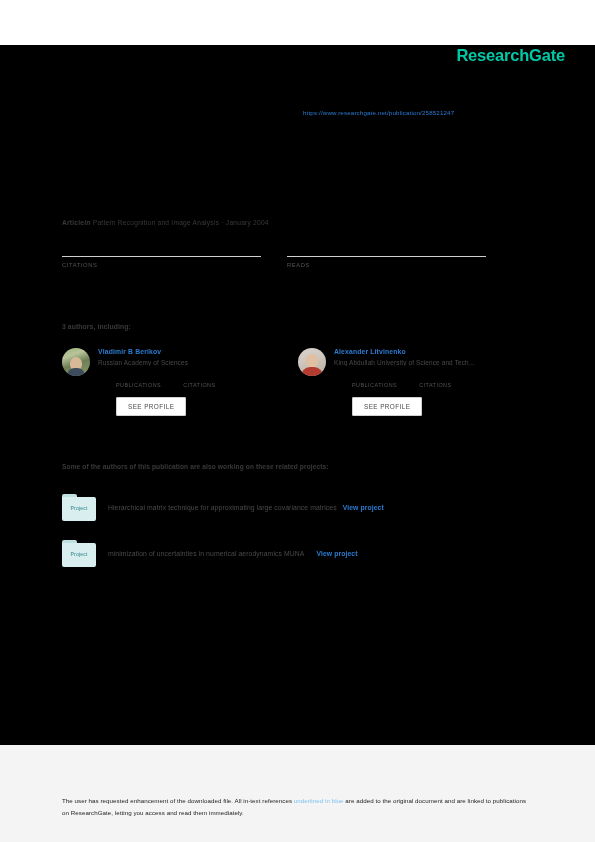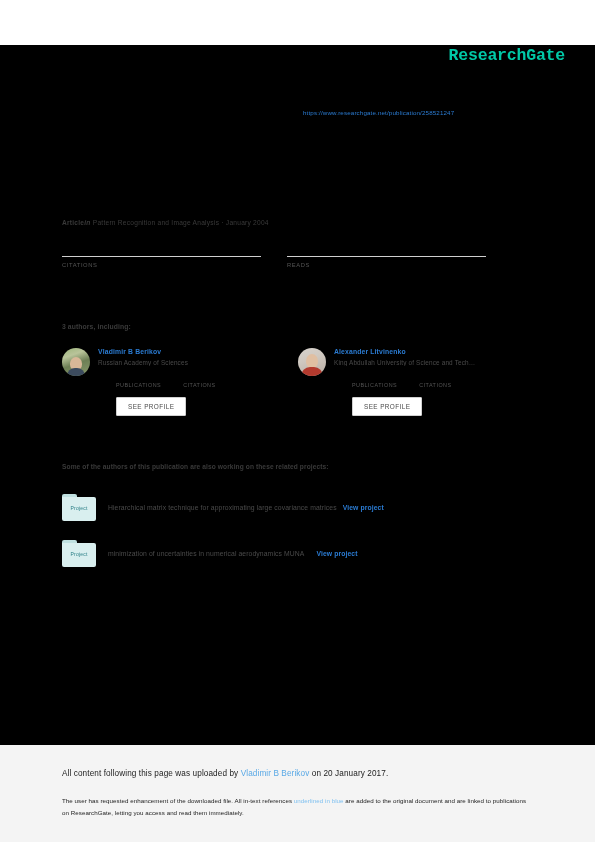--- a/index.html
+++ b/index.html
@@ -42,21 +42,21 @@
     left: 0; top: 745px;
     width: 595px; height: 97px;
     background: #f4f4f4;
   }
 
   
   .rg-logo {
     position: absolute;
     right: 30px;
     top: 46px;
-    font-family: Liberation Mono, monospace;
+    font-family: Liberation Sans, sans-serif;
     font-weight: bold;
     font-size: 16.5px;
     color: #00c9a7;
     letter-spacing: -0.2px;
     white-space: nowrap;
   }
 
   
   .pub-url {
     position: absolute;
@@ -421,21 +421,18 @@
   <div class="project-row p2">
     <div class="folder">
       <div class="tab"></div>
       <div class="body"></div>
       <div class="lbl">Project</div>
     </div>
     <div class="project-title">minimization of uncertainties in numerical aerodynamics MUNA</div>
     <div class="view-project">View project</div>
   </div>
 
-  <div class="footer-line1">
-    <span>All content following this page was uploaded by </span><span class="lnk">Vladimir B Berikov</span><span> on 20 January 2017.</span>
-  </div>
 
   <div class="footer-para">
     <span>The user has requested enhancement of the downloaded file. All in-text references </span><span class="lnk">underlined in blue</span><span> are added to the original document and are linked to publications on ResearchGate, letting you access and read them immediately.</span>
   </div>
 
 </div>
 
 </body></html>

